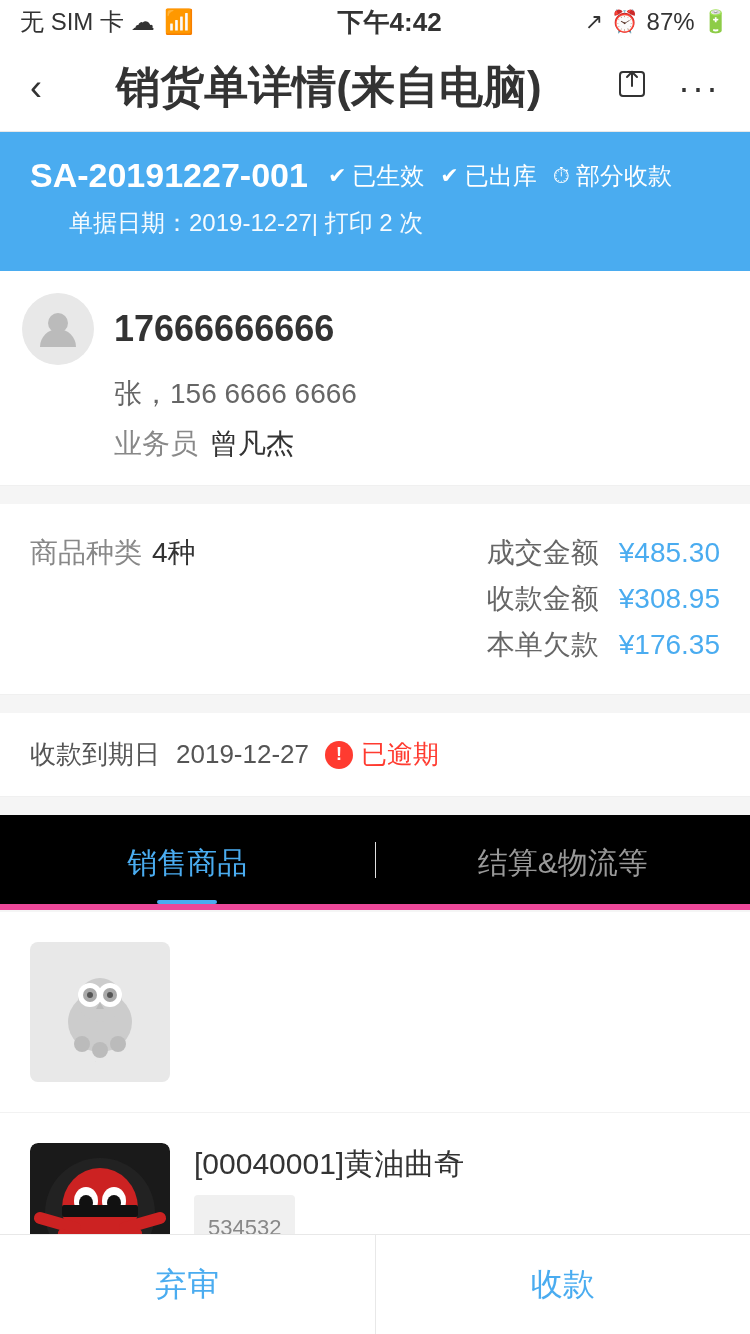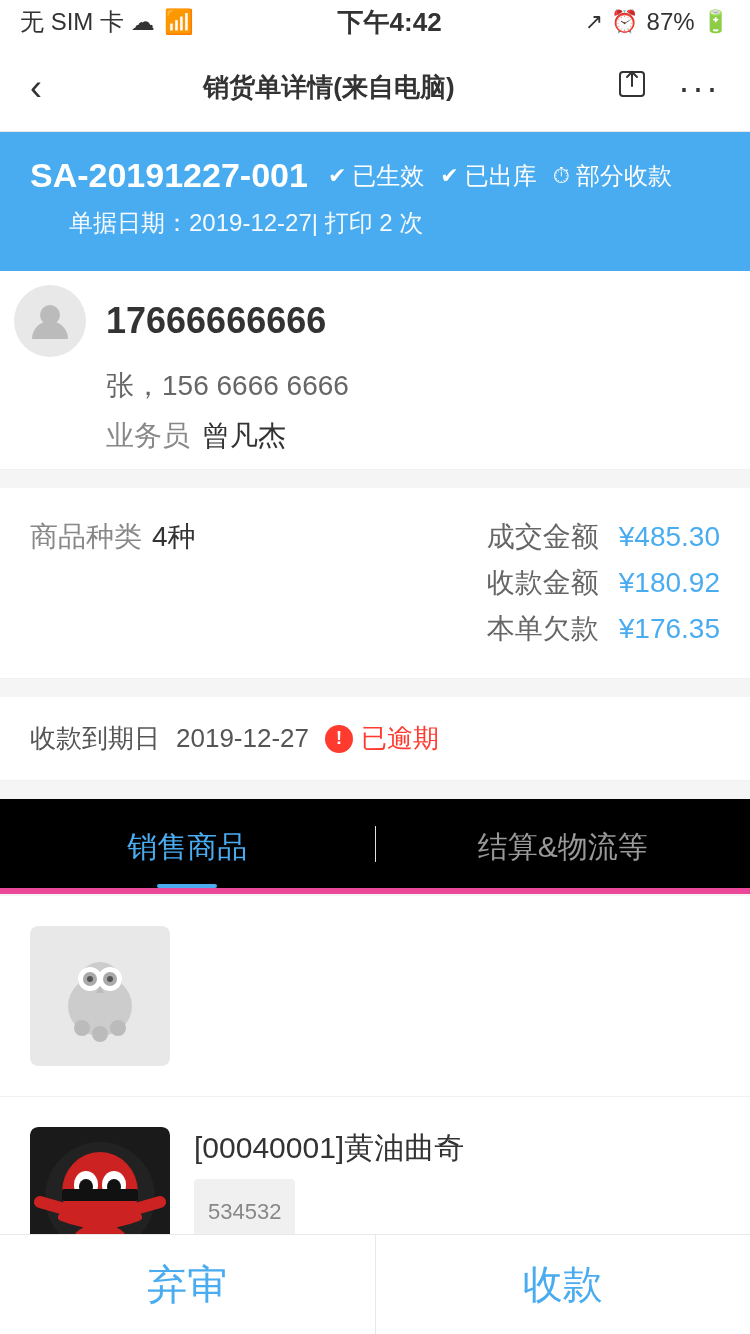--- a/index.html
+++ b/index.html
@@ -35,21 +35,21 @@
       width: 750px;
       height: 88px;
       background: #fff;
       display: flex;
       align-items: center;
       justify-content: space-between;
       padding: 0 30px;
       border-bottom: 1px solid #e8e8e8;
     }
     .nav-back { font-size: 36px; color: #333; }
-    .nav-title { font-size: 26px; font-weight: 600; color: #333; }
+    .nav-title { font-size: 44px; font-weight: 600; color: #333; }
     .nav-actions { display: flex; align-items: center; gap: 30px; }
     .nav-icon { font-size: 32px; color: #333; }
 
     
     .header-banner {
       background: #4AACF0;
       padding: 24px 30px 32px 30px;
       width: 750px;
     }
     .banner-top {
@@ -79,21 +79,21 @@
     .status-tag .clock { font-size: 22px; }
     .banner-bottom {
       font-size: 24px;
       color: rgba(255,255,255,0.95);
       margin-left: 39px;
     }
 
     
     .customer-section {
       background: #fff;
-      padding: 14px;
+      padding: 22px;
       margin-bottom: 0;
       border-bottom: 1px solid #f0f0f0;
     }
     .customer-top {
       display: flex;
       align-items: center;
       gap: 20px;
       margin-bottom: 10px;
     }
     .avatar {
@@ -328,21 +328,21 @@
       border-top: 1px solid #e8e8e8;
       display: flex;
       align-items: center;
     }
     .bottom-btn {
       flex: 1;
       display: flex;
       align-items: center;
       justify-content: center;
       height: 100%;
-      font-size: 40px;
+      font-size: 32px;
       cursor: pointer;
     }
     .bottom-btn.left { color: #4AACF0; border-right: 1px solid #e8e8e8; }
     .bottom-btn.right { color: #4AACF0; }
   </style>
 </head>
 <body>
 
 <div class="status-bar">
   <div class="status-left">
@@ -424,21 +424,21 @@
         <span class="product-types-value">4种</span>
       </div>
     </div>
     <div class="stats-right">
       <div class="stat-row">
         <span class="stat-label">成交金额</span>
         <span class="stat-value">¥485.30</span>
       </div>
       <div class="stat-row">
         <span class="stat-label">收款金额</span>
-        <span class="stat-value">¥180.92</span>
+        <span class="stat-value">¥308.95</span>
       </div>
       <div class="stat-row">
         <span class="stat-label">本单欠款</span>
         <span class="stat-value">¥176.35</span>
       </div>
     </div>
   </div>
 </div>
 
 <div class="due-section">

